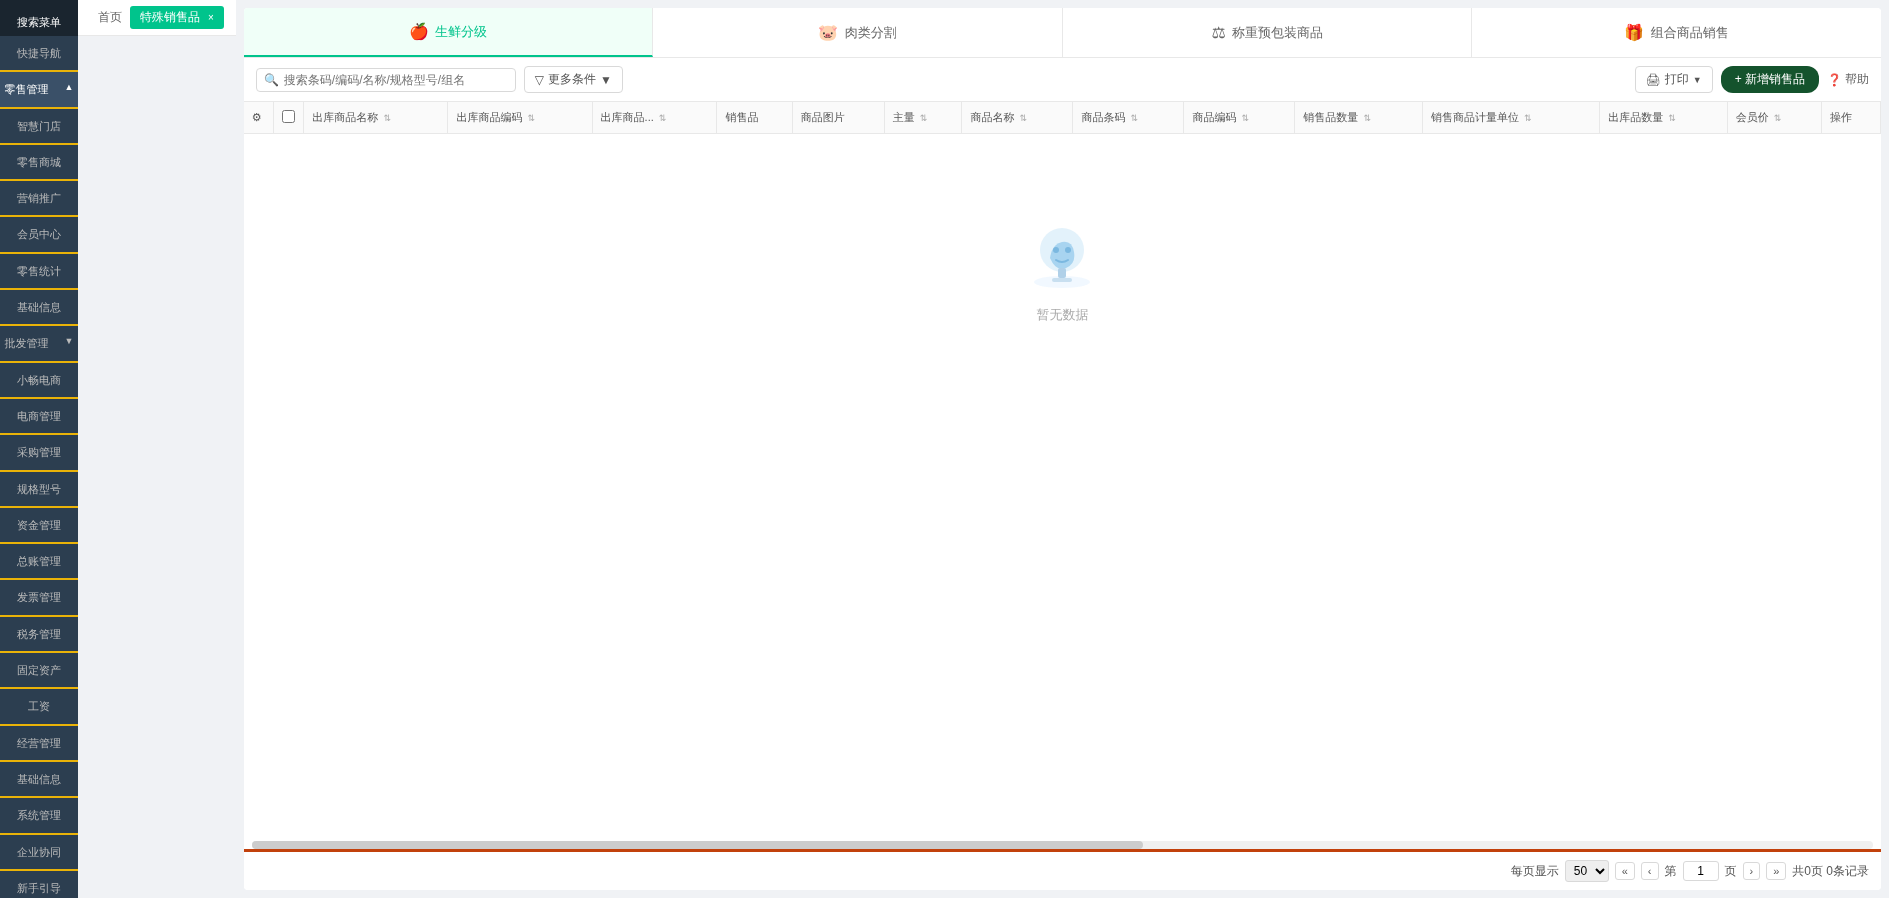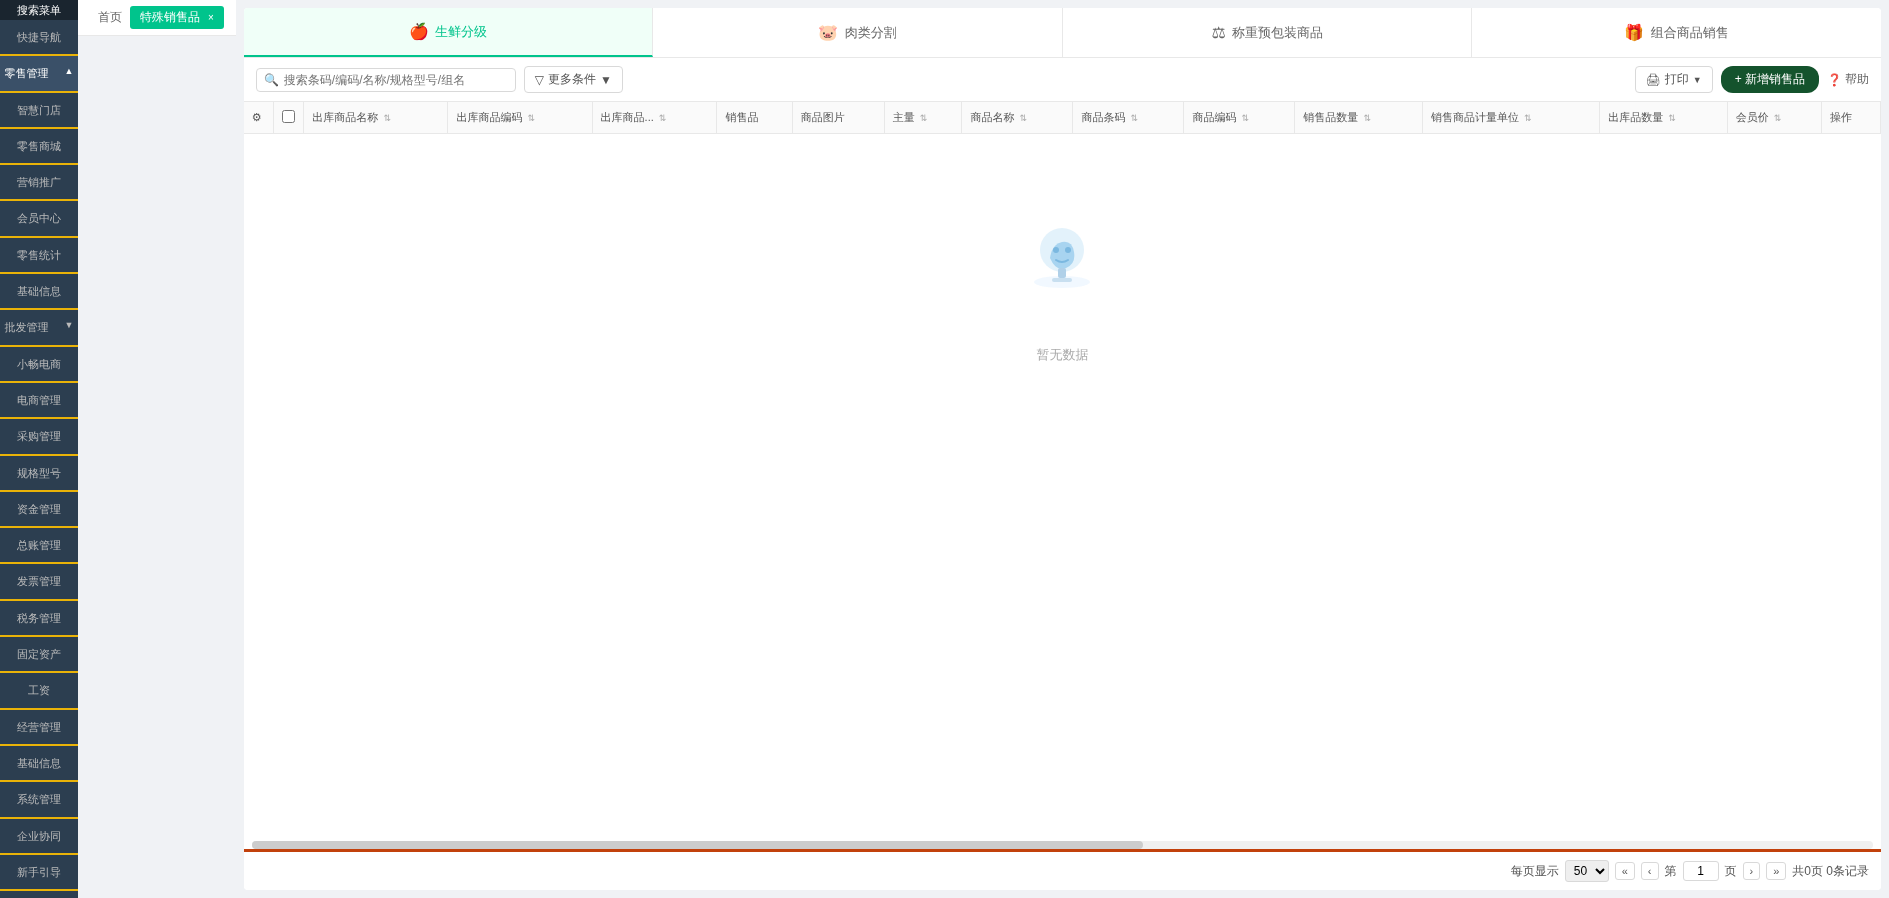--- a/index.html
+++ b/index.html
@@ -12,21 +12,21 @@
       color: #ccc;
       display: flex;
       flex-direction: column;
       flex-shrink: 0;
       height: 100%;
       overflow-y: auto;
       overflow-x: hidden;
     }
     .sidebar-logo {
       background: #1a252f;
-      padding: 0 4px;
+      padding: 12px 4px;
       text-align: center;
       color: #fff;
       font-size: 11px;
       height: 36px;
       line-height: 20px;
     }
     .sidebar-item {
       padding: 10px 4px;
       text-align: center;
       color: #bbb;
@@ -243,21 +243,20 @@
       padding: 80px 0;
     }
     .empty-icon {
       width: 80px;
       height: 80px;
       margin-bottom: 12px;
     }
     .empty-text {
       color: #aaa;
       font-size: 13px;
-      margin-top: 40px;
     }
 
     
     .pagination-bar {
       display: flex;
       align-items: center;
       justify-content: flex-end;
       padding: 8px 12px;
       border-top: 3px solid #c2410c;
       gap: 6px;

